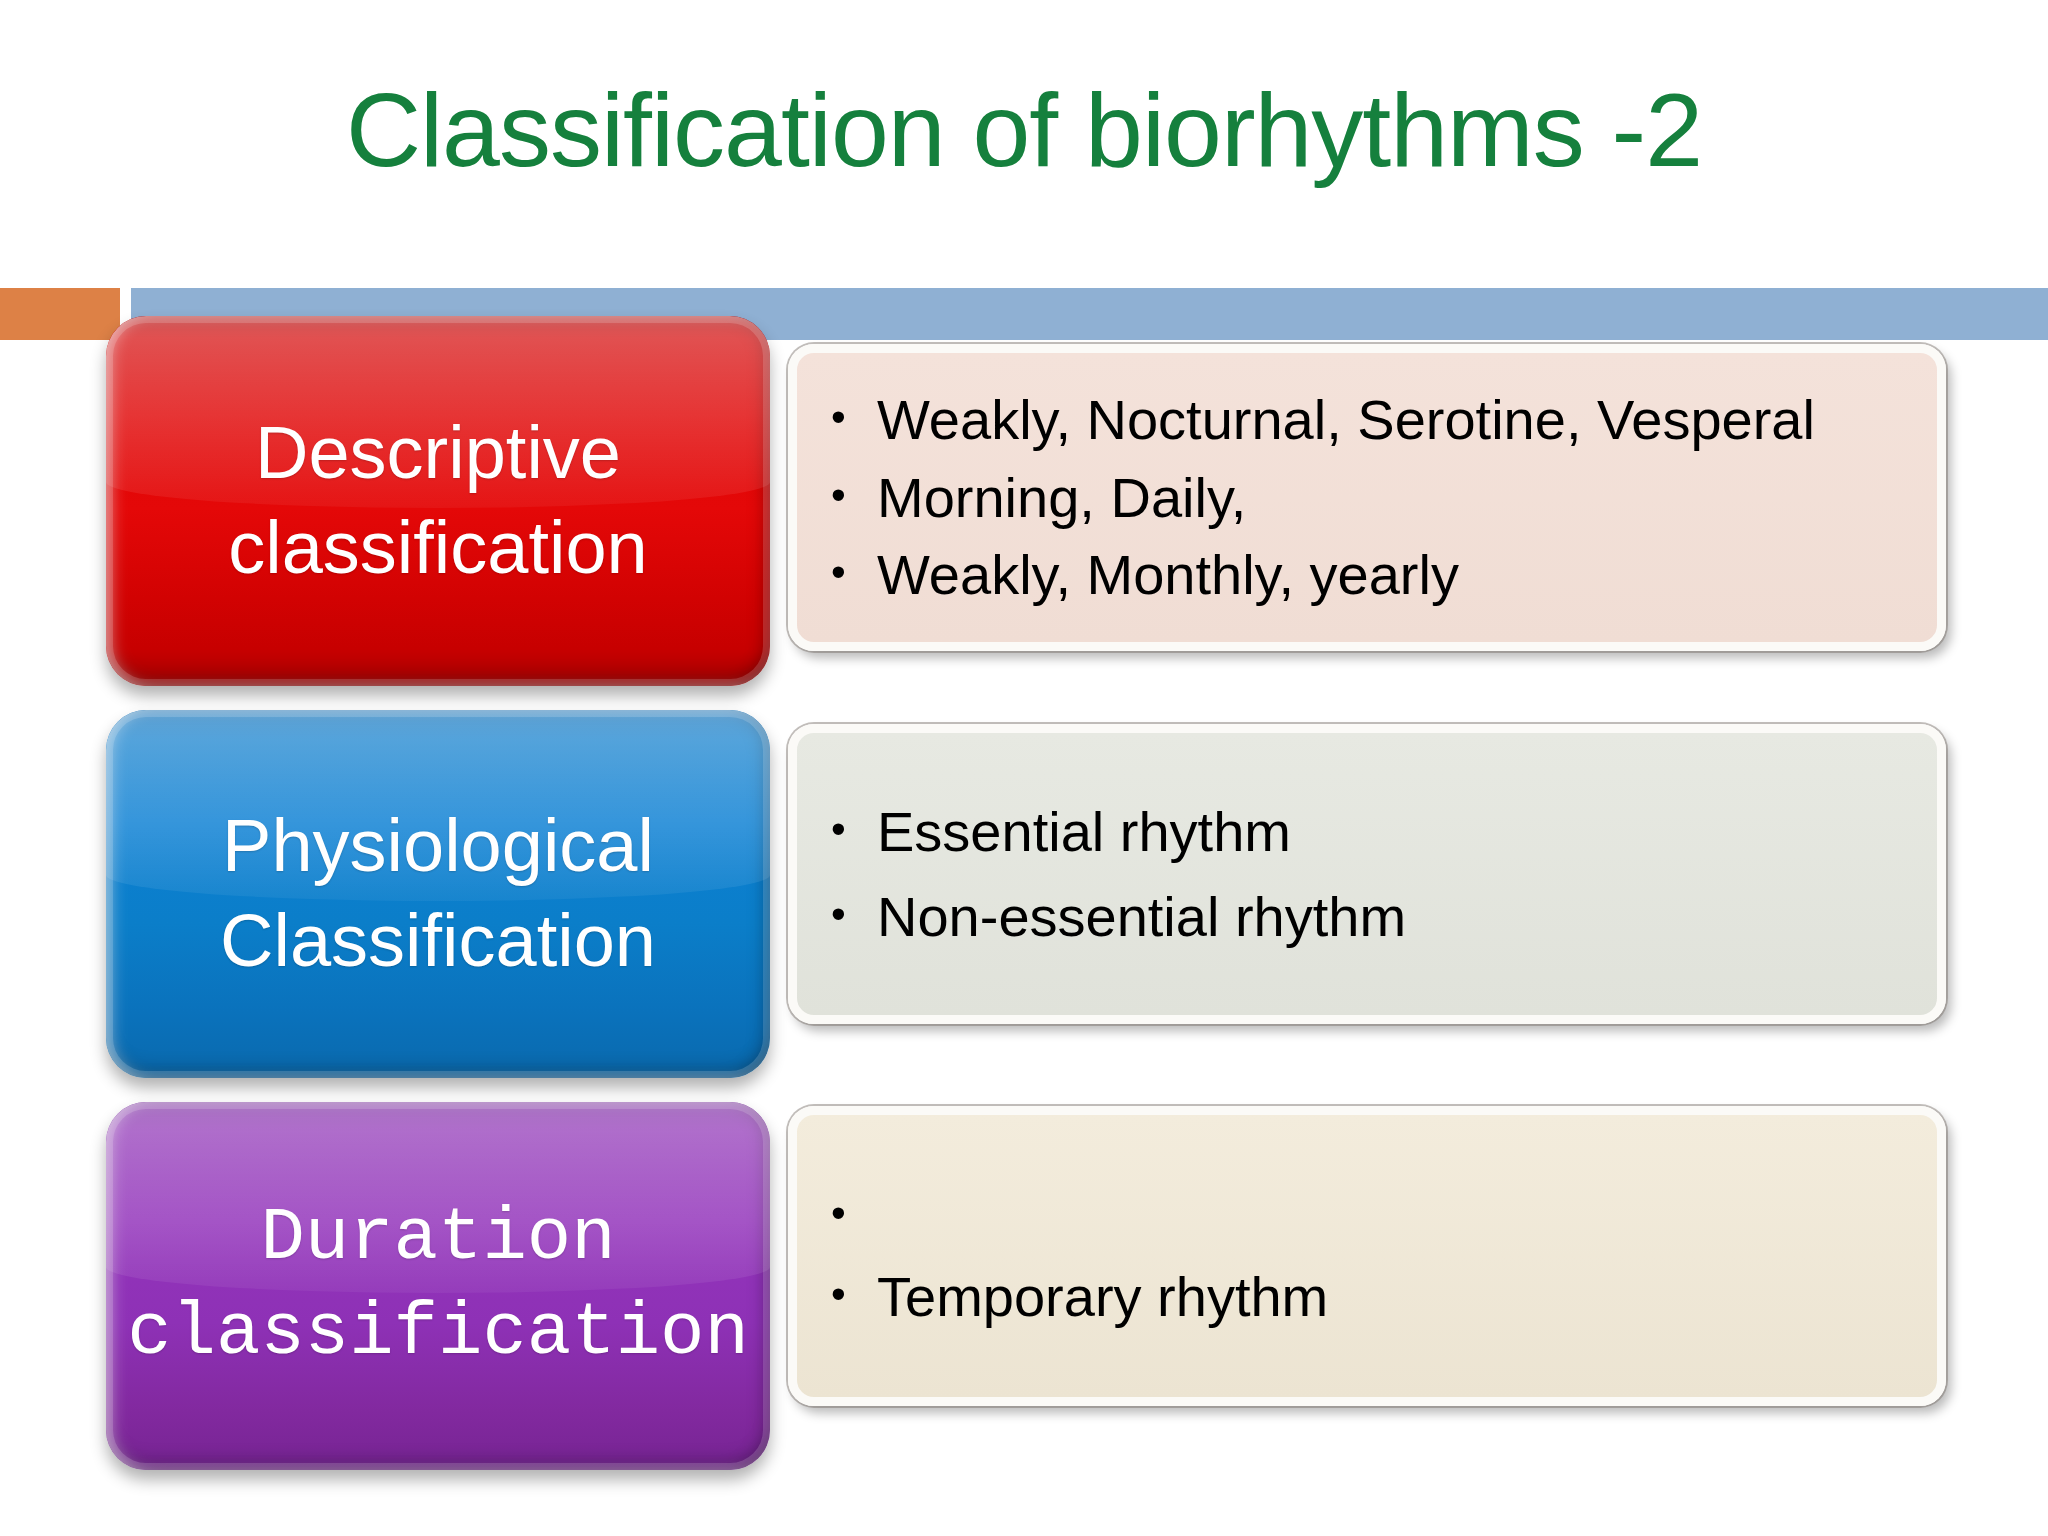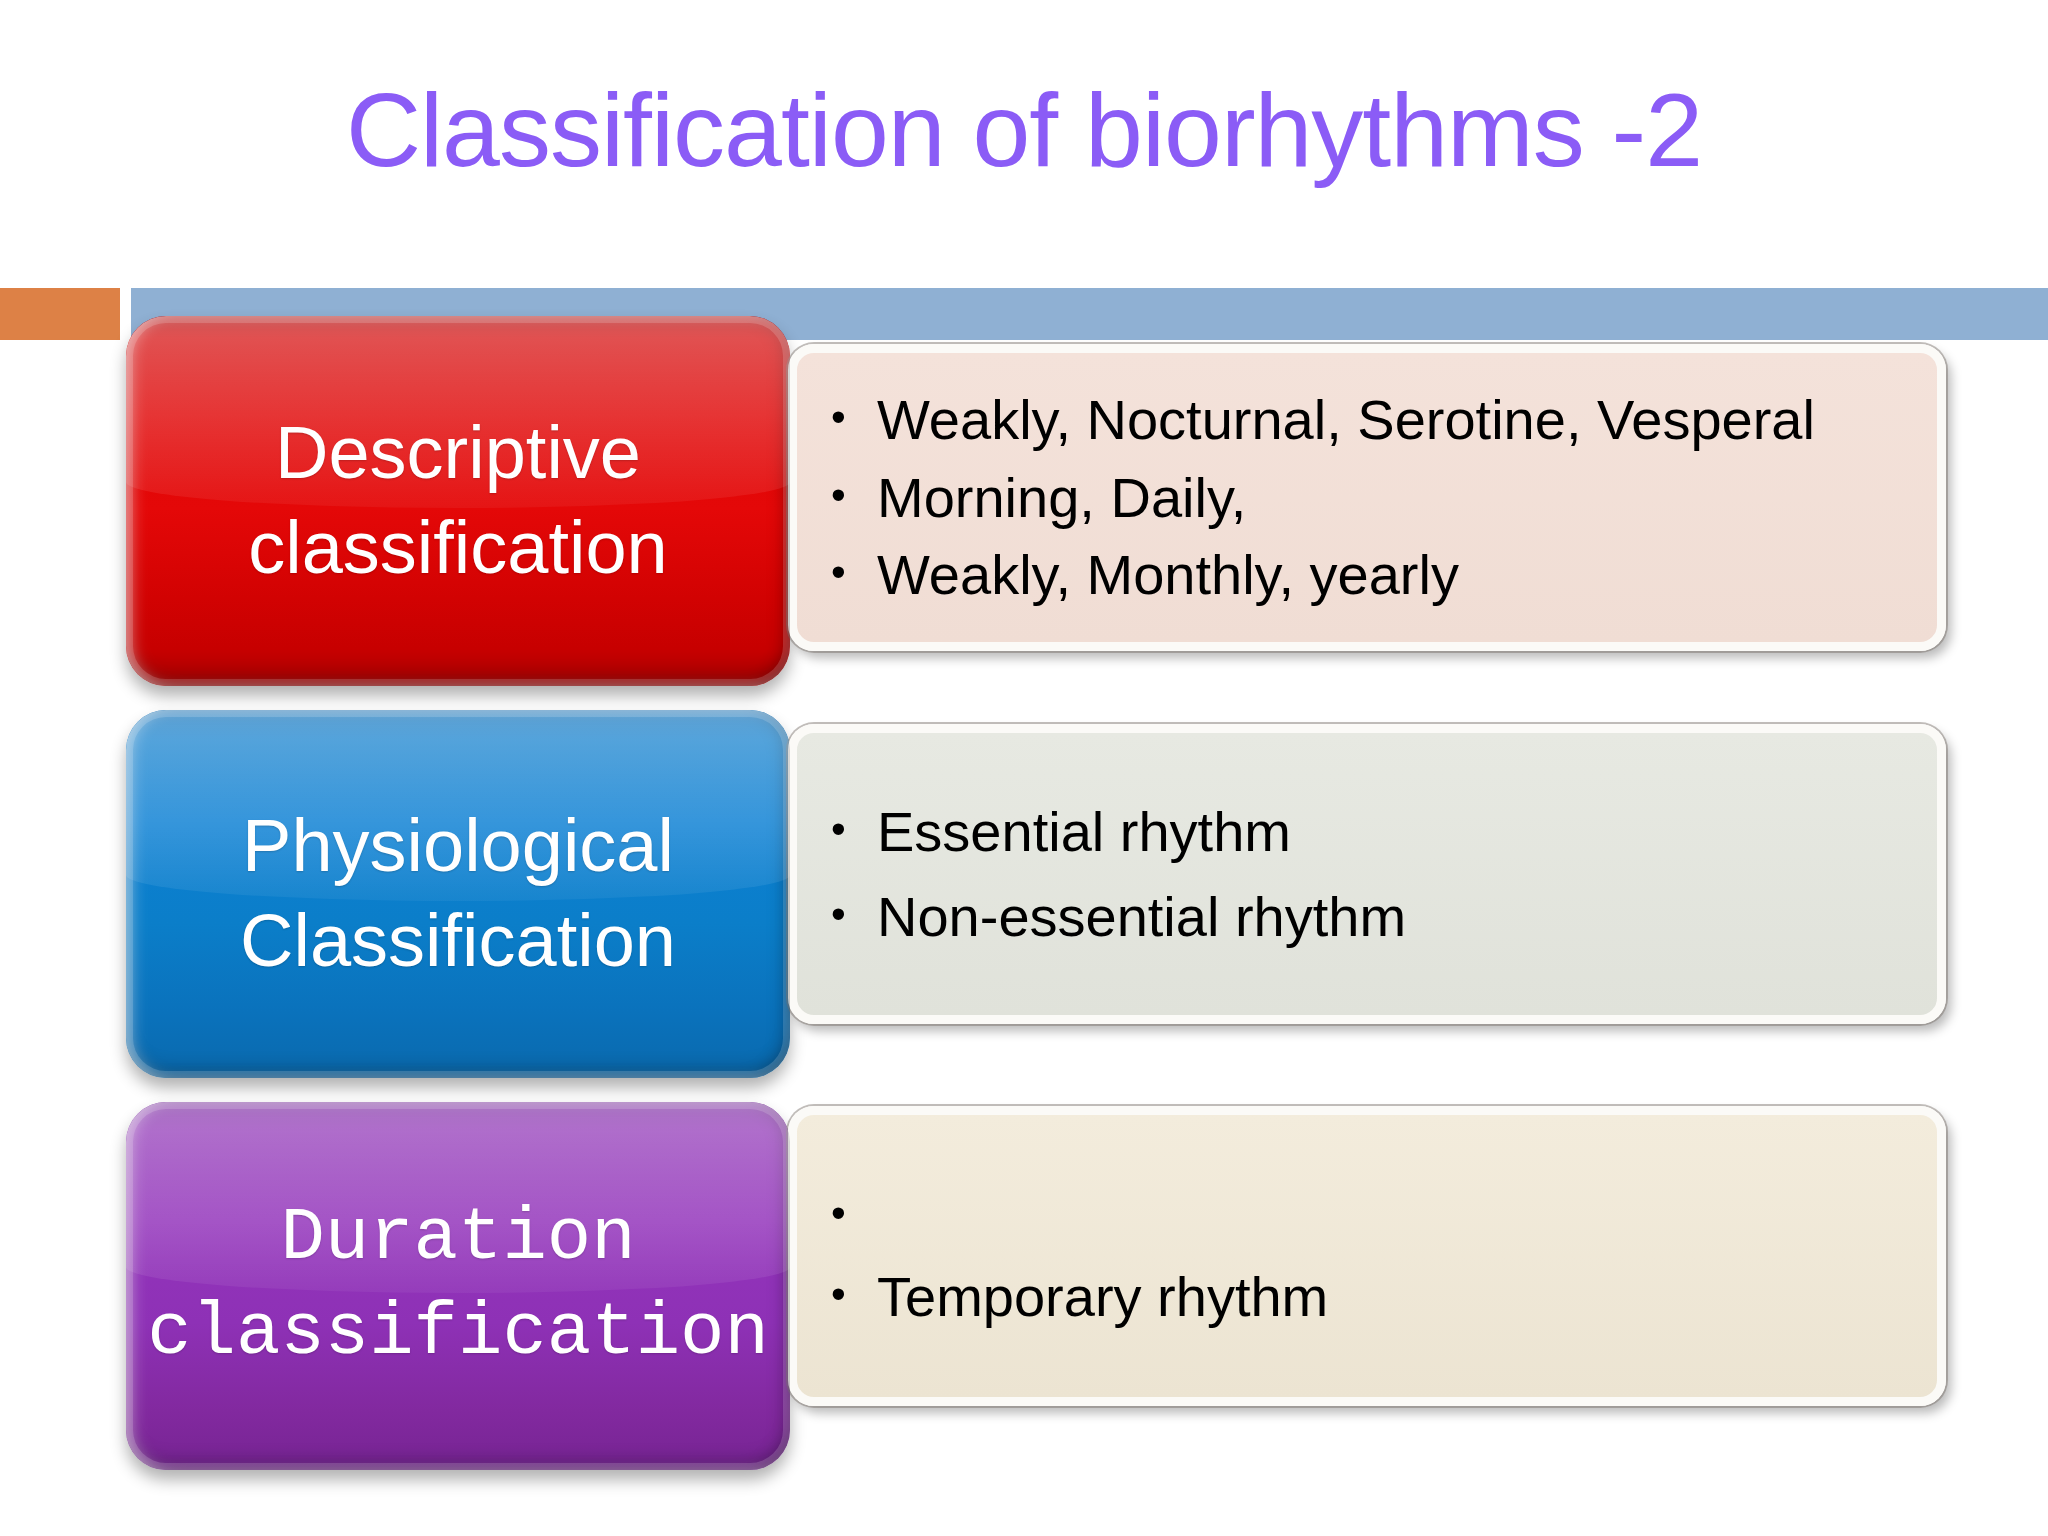--- a/index.html
+++ b/index.html
@@ -17,21 +17,21 @@
 
   
   .slide-title {
     position: absolute;
     left: 0;
     top: 76px;
     width: 2048px;
     text-align: center;
     font-size: 104px;
     line-height: 1.05;
-    color: #8b5cf6;
+    color: #15803d;
     font-weight: normal;
     letter-spacing: -1px;
     white-space: nowrap;
   }
 
   
   .bar-orange {
     position: absolute;
     left: 0;
     top: 288px;
@@ -54,21 +54,21 @@
     left: 0;
     width: 2048px;
   }
   .row-1 { top: 316px;  height: 370px; }
   .row-2 { top: 710px;  height: 368px; }
   .row-3 { top: 1102px; height: 368px; }
 
   
   .label-box {
     position: absolute;
-    left: 126px;
+    left: 106px;
     top: 0;
     width: 664px;
     height: 100%;
     border-radius: 40px;
     box-sizing: border-box;
     display: flex;
     align-items: center;
     justify-content: center;
     text-align: center;
     color: #ffffff;

